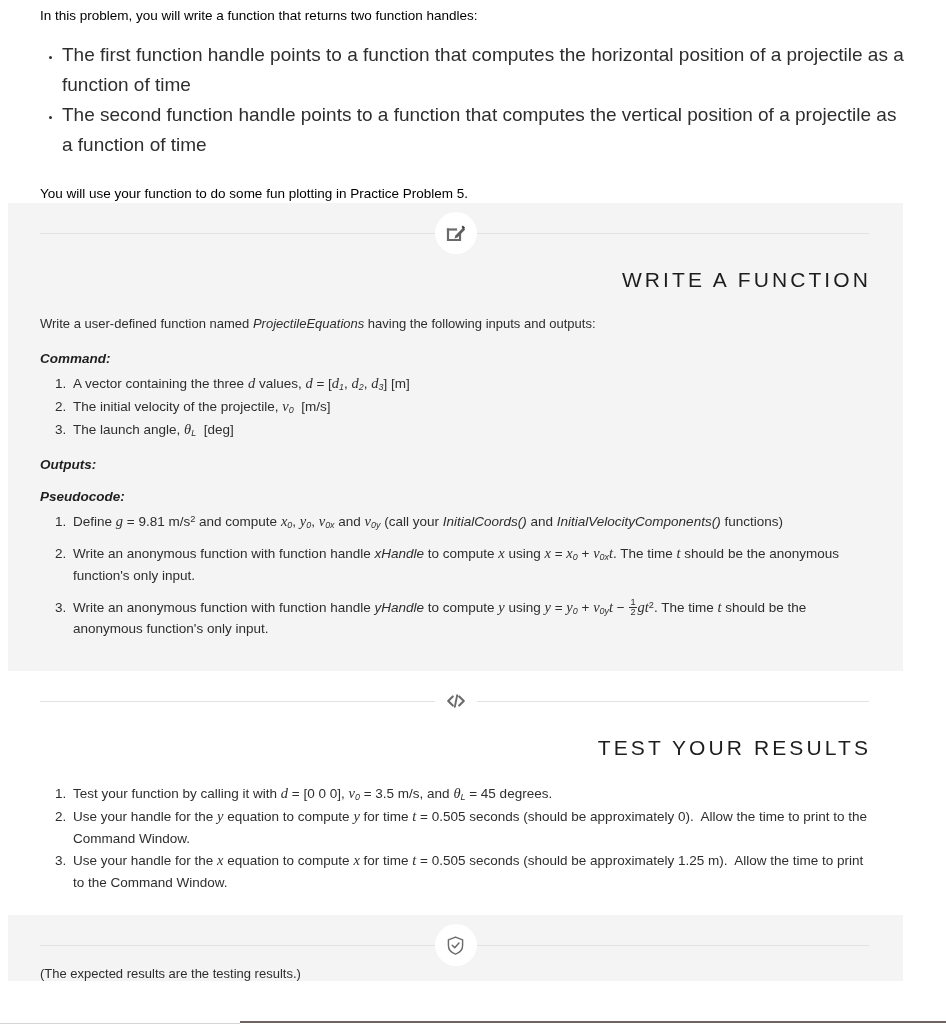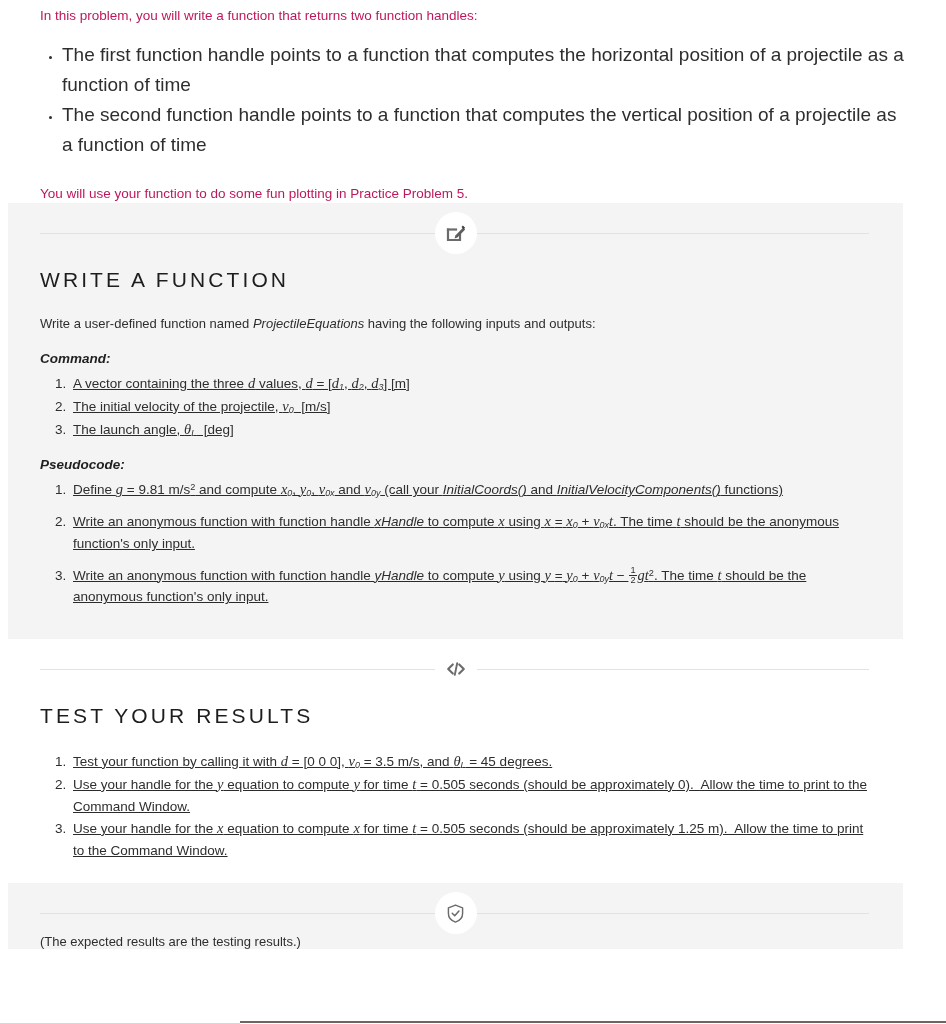--- a/index.html
+++ b/index.html
@@ -22,21 +22,21 @@
   }
 
   
   .intro {
     padding: 0 40px;
   }
   .intro p {
     font-family: "Liberation Sans", "DejaVu Sans", sans-serif;
     font-size: 13.5px;
     line-height: 1.45;
-    color: #be185d;
+    color: #000000;
     margin: 0;
   }
   .intro .p-top { padding-top: 6px; }
   .intro ul {
     margin: 14px 0 14px 0;
     padding-left: 22px;
   }
   .intro ul li {
     font-family: "Liberation Sans", "DejaVu Sans", sans-serif;
     font-size: 19px;
@@ -71,21 +71,21 @@
     height: 42px;
     border-radius: 50%;
     background: #ffffff;
     margin: -21px auto 0 auto;
     display: flex;
     align-items: center;
     justify-content: center;
     z-index: 2;
   }
   .sec-title {
-    text-align: left;
+    text-align: right;
     font-family: "Liberation Sans", "DejaVu Sans", sans-serif;
     font-size: 21px;
     font-weight: 400;
     letter-spacing: 3.1px;
     color: #1d1d1d;
     margin: 14px 0 22px 0;
   }
 
   .body-text {
     font-family: "Liberation Sans", "DejaVu Sans", sans-serif;
@@ -98,21 +98,20 @@
     font-family: "Liberation Sans", "DejaVu Sans", sans-serif;
     font-size: 13.5px;
     font-style: italic;
     font-weight: bold;
     color: #1f1f1f;
     margin: 17px 0 6px 0;
   }
   ol.num {
     margin: 0 0 0 0;
     padding-left: 30px;
-    text-decoration: underline;
   }
   ol.num > li {
     font-family: "Liberation Sans", "DejaVu Sans", sans-serif;
     font-size: 13.5px;
     line-height: 1.58;
     color: #2e2e2e;
     padding-left: 3px;
   }
   ol.num.spaced > li { margin-bottom: 9px; }
 
@@ -195,20 +194,21 @@
 
     <p class="body-text">Write a user-defined function named <i class="mono-it">ProjectileEquations</i> having the following inputs and outputs:</p>
 
     <div class="label-italic">Command:</div>
     <ol class="num">
       <li>A vector containing the three <i class="var">d</i> values, <i class="var">d</i> = [<i class="var">d</i><sub class="ms">1</sub>, <i class="var">d</i><sub class="ms">2</sub>, <i class="var">d</i><sub class="ms">3</sub>] [m]</li>
       <li>The initial velocity of the projectile, <i class="var">v</i><sub class="ms">0</sub>&nbsp; [m/s]</li>
       <li>The launch angle, <i class="var">θ</i><sub class="ms">L</sub>&nbsp; [deg]</li>
     </ol>
 
+    <div class="label-italic">Outputs:</div>
 
     <div class="label-italic">Pseudocode:</div>
     <ol class="num spaced">
       <li>Define <i class="var">g</i> = 9.81 m/s<sup class="ms">2</sup> and compute <i class="var">x</i><sub class="ms">0</sub>, <i class="var">y</i><sub class="ms">0</sub>, <i class="var">v</i><sub class="ms">0x</sub> and <i class="var">v</i><sub class="ms">0y</sub> (call your <i class="mono-it">InitialCoords()</i> and <i class="mono-it">InitialVelocityComponents()</i> functions)</li>
       <li>Write an anonymous function with function handle <i class="mono-it">xHandle</i> to compute <i class="var">x</i> using <i class="var">x</i> <span>=</span> <i class="var">x</i><sub class="ms">0</sub> + <i class="var">v</i><sub class="ms">0x</sub><i class="var">t</i>. The time <i class="var">t</i> should be the anonymous function's only input.</li>
       <li>Write an anonymous function with function handle <i class="mono-it">yHandle</i> to compute <i class="var">y</i> using <i class="var">y</i> <span>=</span> <i class="var">y</i><sub class="ms">0</sub> + <i class="var">v</i><sub class="ms">0y</sub><i class="var">t</i> − <span class="frac"><span class="num-t">1</span><span class="den-b">2</span></span><i class="var">g</i><i class="var">t</i><sup class="ms">2</sup>. The time <i class="var">t</i> should be the anonymous function's only input.</li>
     </ol>
   </div>
 
   <div class="section plain">

